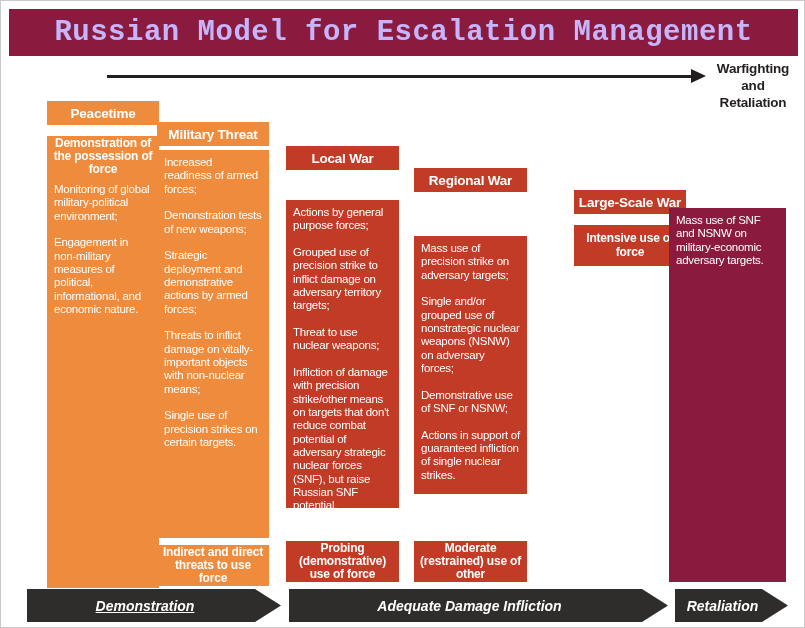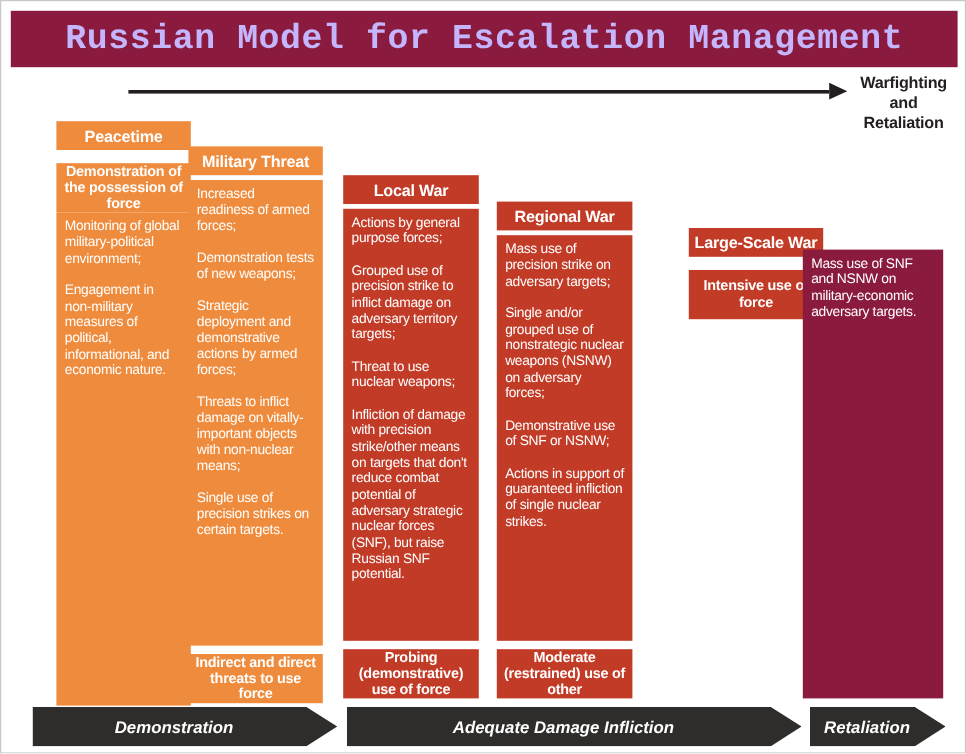--- a/index.html
+++ b/index.html
@@ -47,33 +47,33 @@
     letter-spacing:-0.25px;white-space:pre-line;overflow:hidden;
   }
   .col-footer{
     flex:0 0 auto;height:41px;margin-top:7px;display:flex;align-items:center;justify-content:center;
     font-weight:bold;font-size:12px;line-height:1.1;text-align:center;
     letter-spacing:-0.2px;padding:0 4px;
   }
   
   #col-0{left:26px; top:100px;width:112px;height:487px;margin-left:20px;}
   #col-1{left:156px;top:121px;width:112px;height:464px;}
-  #col-2{left:285px;top:145px;width:113px;height:436px;}
-  #col-3{left:413px;top:167px;width:113px;height:414px;}
+  #col-2{left:285px;top:145px;width:113px;height:436px;gap:26px;}
+  #col-3{left:413px;top:167px;width:113px;height:414px;gap:40px;}
   #col-4{left:573px;top:189px;width:112px;height:428px;}
   #col-5{left:668px;top:207px;width:117px;height:374px;}
   
   .phase-arrow{
     position:absolute;top:588px;height:33px;background:var(--arrow_dark);
     display:flex;align-items:center;justify-content:center;
     color:#ffffff;font-weight:bold;font-style:italic;font-size:14px;letter-spacing:0;
     clip-path:polygon(0 0,calc(100% - 26px) 0,100% 50%,calc(100% - 26px) 100%,0 100%);
     padding-right:18px;box-sizing:border-box;
   }
-  #phase-0{left:26px;width:254px;}
+  #phase-0{left:26px;width:254px;text-decoration:underline;}
   #phase-1{left:288px;width:379px;}
   #phase-2{left:674px;width:113px;}
 </style>
 </head>
 <body>
 
 <div id="stage">
 
   <div class="title-bar">
     <h1>Russian Model for Escalation Management</h1>

